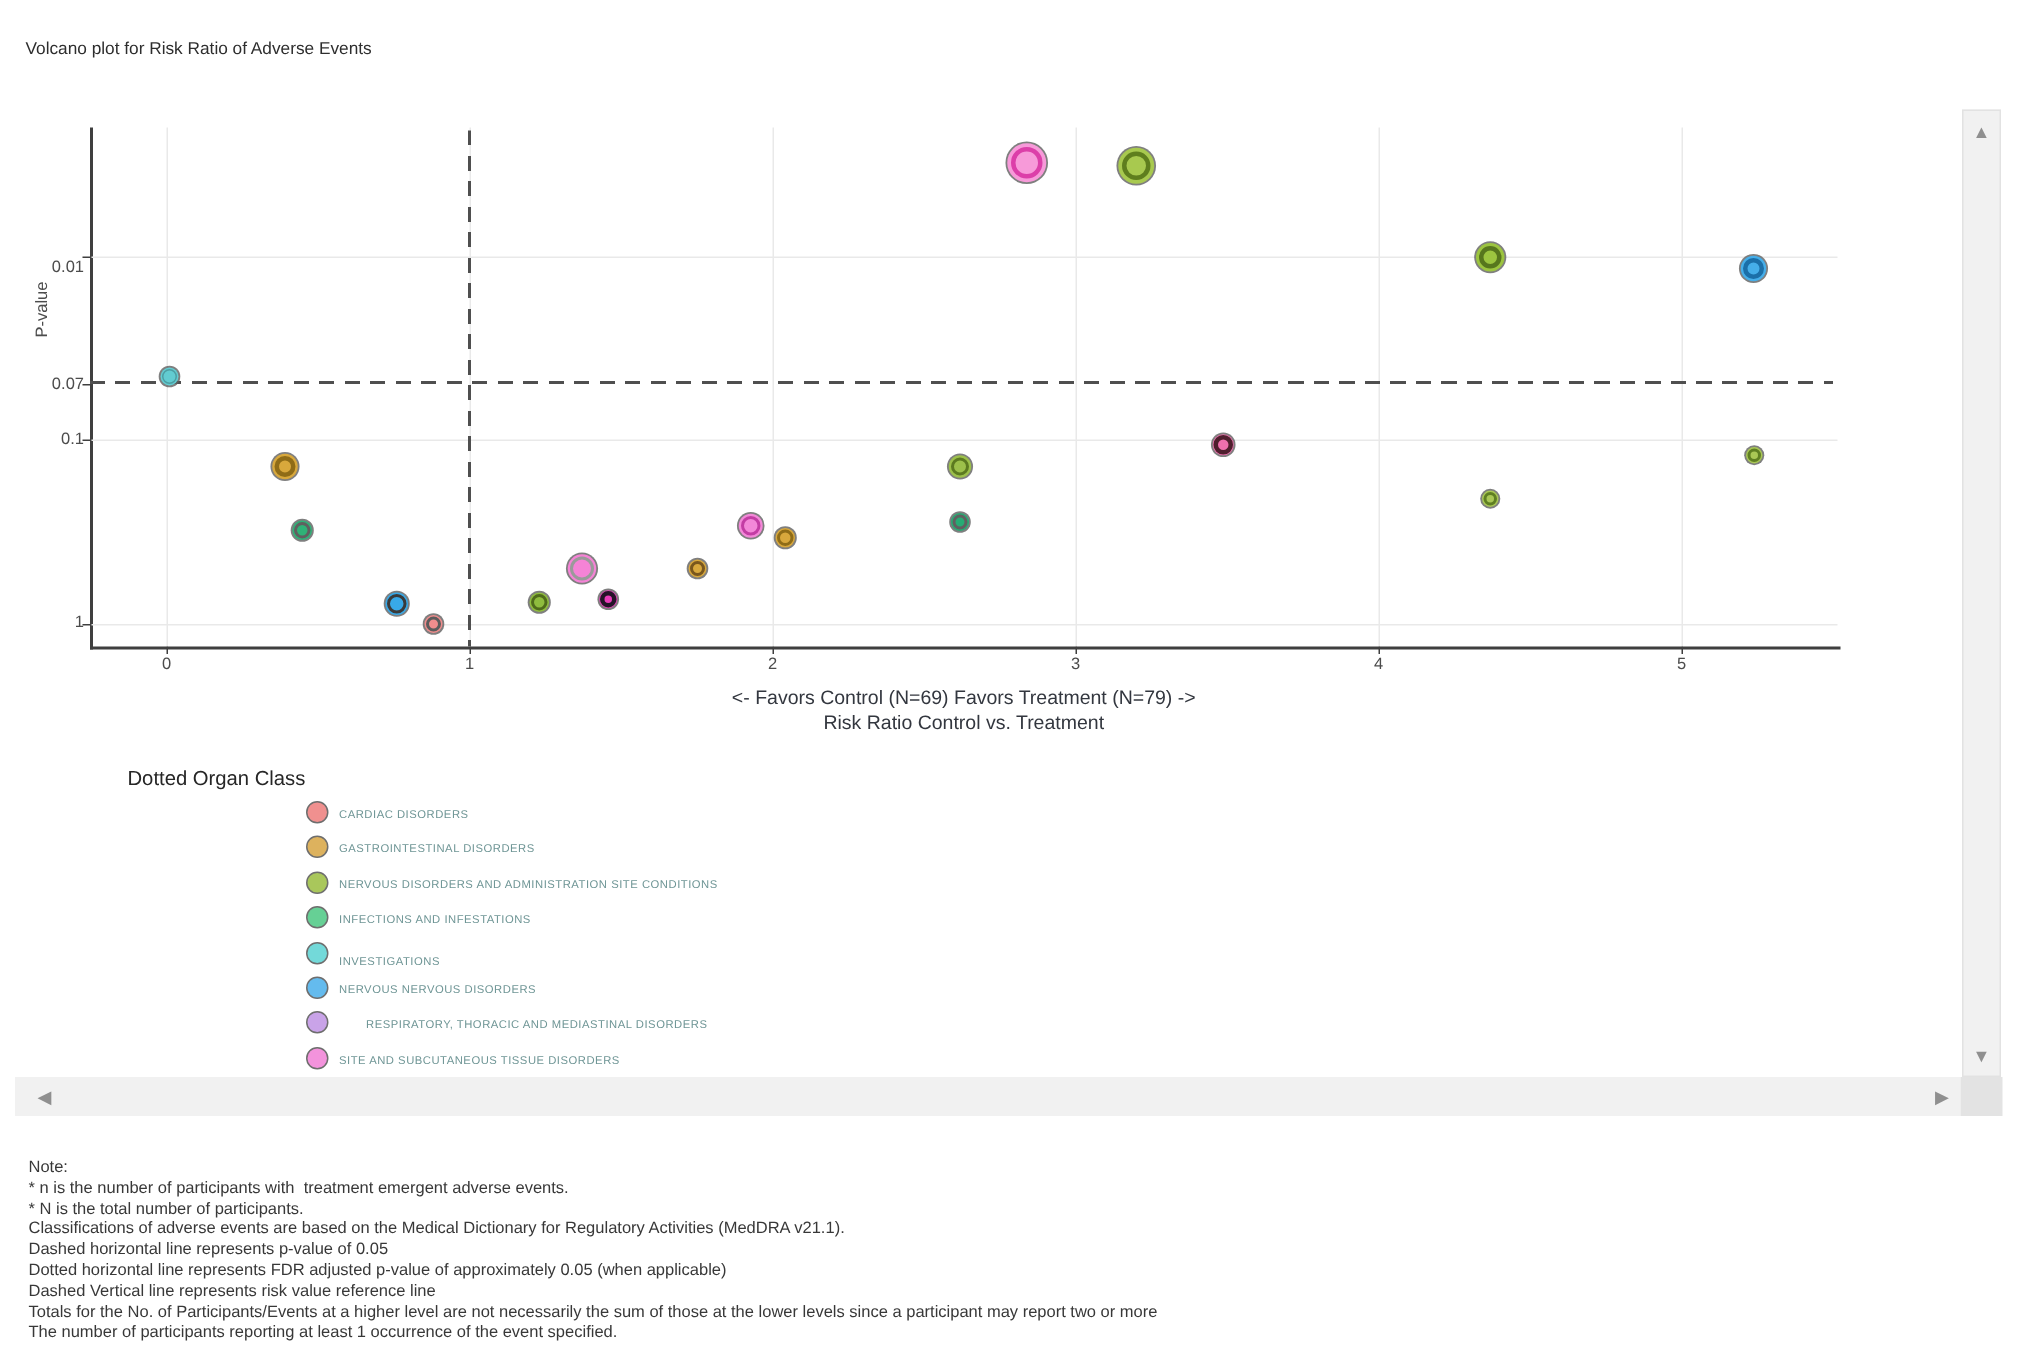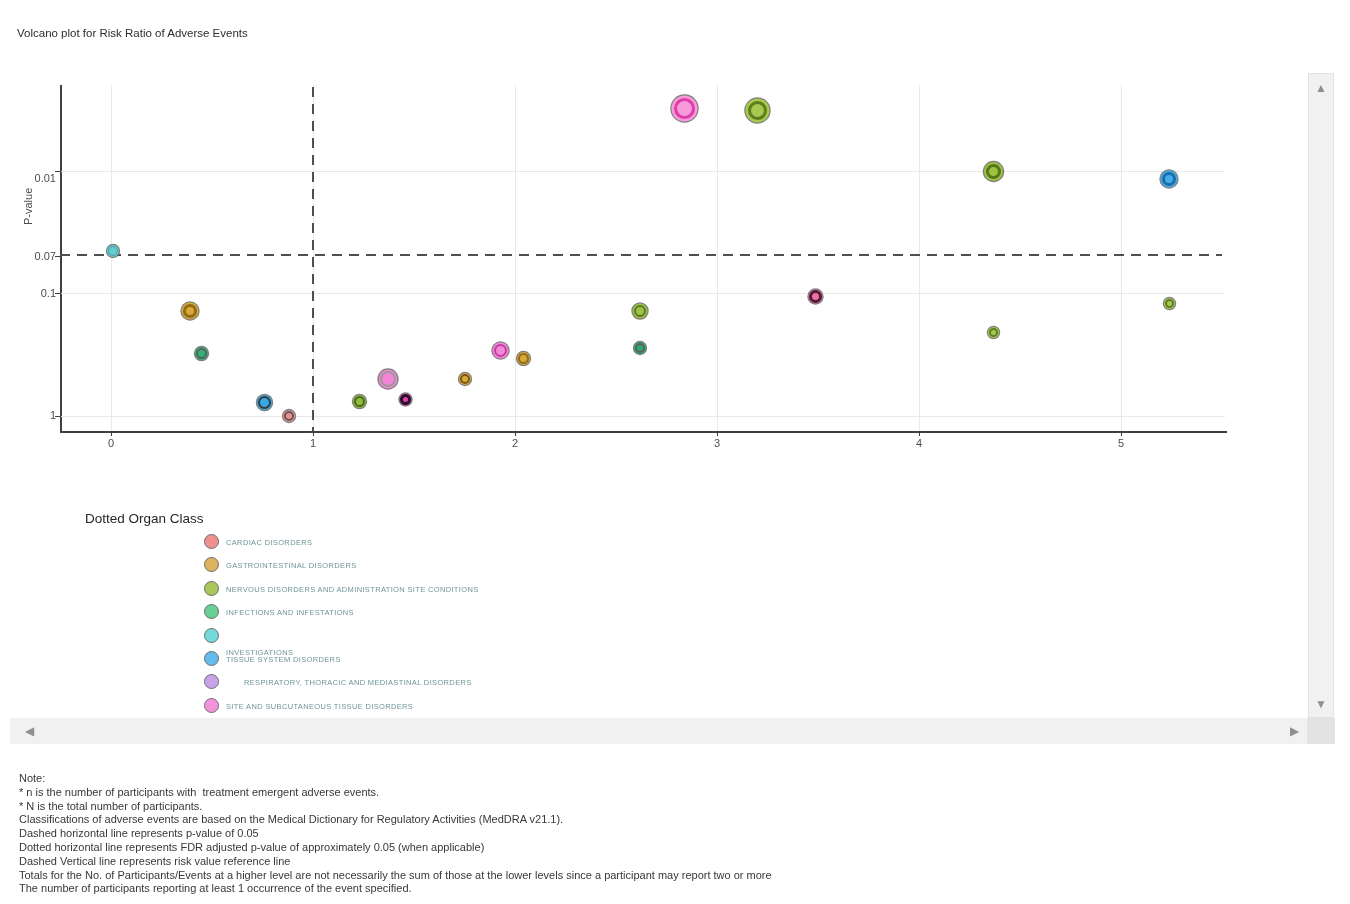--- a/index.html
+++ b/index.html
@@ -108,20 +108,24 @@
       <div class="abs pt" title="INFECTIONS AND INFESTATIONS" style="width: 10px; height: 10px; left: 635.24px; top: 343.277px; background: rgb(39, 171, 116); border: 2px solid rgb(96, 96, 96); box-shadow: rgb(39, 171, 116) 0px 0px 0px 1px, rgba(95, 95, 95, 0.8) 0px 0px 0px 2.2px;"></div>
       <div class="abs pt" title="SKIN AND SUBCUTANEOUS TISSUE DISORDERS" style="width: 21px; height: 21px; left: 674.18px; top: 98.1918px; background: rgb(247, 154, 217); border: 3.5px solid rgb(220, 63, 169); box-shadow: rgb(247, 154, 217) 0px 0px 0px 2.5px, rgba(95, 95, 95, 0.8) 0px 0px 0px 3.7px;"></div>
       <div class="abs pt" title="GENERAL DISORDERS AND ADMINISTRATION SITE CONDITIONS" style="width: 19px; height: 19px; left: 747.9px; top: 100.881px; background: rgb(168, 201, 79); border: 3.5px solid rgb(95, 126, 30); box-shadow: rgb(168, 201, 79) 0px 0px 0px 2.5px, rgba(95, 95, 95, 0.8) 0px 0px 0px 3.7px;"></div>
       <div class="abs pt" title="CARDIAC DISORDERS" style="width: 13px; height: 13px; left: 809.48px; top: 289.596px; background: rgb(238, 111, 173); border: 3px solid rgb(79, 31, 46); box-shadow: rgb(238, 111, 173) 0px 0px 0px 0.5px, rgba(95, 95, 95, 0.8) 0px 0px 0px 1.7px;"></div>
       <div class="abs pt" title="GENERAL DISORDERS AND ADMINISTRATION SITE CONDITIONS" style="width: 15px; height: 15px; left: 986.24px; top: 163.5px; background: rgb(156, 196, 63); border: 3px solid rgb(87, 118, 29); box-shadow: rgb(156, 196, 63) 0px 0px 0px 2px, rgba(95, 95, 95, 0.8) 0px 0px 0px 3.2px;"></div>
       <div class="abs pt" title="GENERAL DISORDERS AND ADMINISTRATION SITE CONDITIONS" style="width: 9px; height: 9px; left: 989.24px; top: 328.472px; background: rgb(169, 199, 85); border: 2px solid rgb(95, 127, 34); box-shadow: rgb(169, 199, 85) 0px 0px 0px 1px, rgba(95, 95, 95, 0.8) 0px 0px 0px 2.2px;"></div>
       <div class="abs pt" title="NERVOUS SYSTEM DISORDERS" style="width: 14px; height: 14px; left: 1162.48px; top: 171.896px; background: rgb(69, 174, 233); border: 3px solid rgb(27, 111, 168); box-shadow: rgb(69, 174, 233) 0px 0px 0px 1.5px, rgba(95, 95, 95, 0.8) 0px 0px 0px 2.7px;"></div>
       <div class="abs pt" title="GENERAL DISORDERS AND ADMINISTRATION SITE CONDITIONS" style="width: 9px; height: 9px; left: 1164.98px; top: 298.7px; background: rgb(169, 199, 85); border: 2px solid rgb(95, 127, 34); box-shadow: rgb(169, 199, 85) 0px 0px 0px 1px, rgba(95, 95, 95, 0.8) 0px 0px 0px 2.2px;"></div>
     </div>
 
+  <div class="abs" id="x-caption">
+    <div>&lt;- Favors Control (N=69) Favors Treatment (N=79) -&gt;</div>
+    <div>Risk Ratio Control vs. Treatment</div>
+  </div>
 
   <div class="abs" id="legend-title">Dotted Organ Class</div>
   <div class="abs" id="legend-layer">
       <div class="abs lg-row" style="top: 534px; left: 204px;">
         <div class="abs lg-swatch" style="left: 0px; top: 0px; background: rgb(240, 144, 143);"></div>
         <div class="abs lg-label" style="left: 22px; top: 0px;">CARDIAC DISORDERS</div>
       </div>
       <div class="abs lg-row" style="top: 557.4px; left: 204px;">
         <div class="abs lg-swatch" style="left: 0px; top: 0px; background: rgb(221, 178, 94);"></div>
         <div class="abs lg-label" style="left: 22px; top: 0px;">GASTROINTESTINAL DISORDERS</div>
@@ -129,25 +133,25 @@
       <div class="abs lg-row" style="top: 580.8px; left: 204px;">
         <div class="abs lg-swatch" style="left: 0px; top: 0px; background: rgb(169, 199, 91);"></div>
         <div class="abs lg-label" style="left: 22px; top: 0px;">NERVOUS DISORDERS AND ADMINISTRATION SITE CONDITIONS</div>
       </div>
       <div class="abs lg-row" style="top: 604.2px; left: 204px;">
         <div class="abs lg-swatch" style="left: 0px; top: 0px; background: rgb(102, 208, 149);"></div>
         <div class="abs lg-label" style="left: 22px; top: 0px;">INFECTIONS AND INFESTATIONS</div>
       </div>
       <div class="abs lg-row" style="top: 627.6px; left: 204px;">
         <div class="abs lg-swatch" style="left: 0px; top: 0px; background: rgb(115, 217, 217);"></div>
-        <div class="abs lg-label" style="left: 22px; top: 16px;">INVESTIGATIONS</div>
+        <div class="abs lg-label" style="left: 22px; top: 4px;">INVESTIGATIONS</div>
       </div>
       <div class="abs lg-row" style="top: 651px; left: 204px;">
         <div class="abs lg-swatch" style="left: 0px; top: 0px; background: rgb(100, 187, 238);"></div>
-        <div class="abs lg-label" style="left: 22px; top: 0px;">TISSUE SYSTEM DISORDERS</div>
+        <div class="abs lg-label" style="left: 22px; top: 0px;">NERVOUS NERVOUS DISORDERS</div>
       </div>
       <div class="abs lg-row" style="top: 674.4px; left: 204px;">
         <div class="abs lg-swatch" style="left: 0px; top: 0px; background: rgb(201, 163, 232);"></div>
         <div class="abs lg-label" style="left: 40px; top: 0px;">RESPIRATORY, THORACIC AND MEDIASTINAL DISORDERS</div>
       </div>
       <div class="abs lg-row" style="top: 697.8px; left: 204px;">
         <div class="abs lg-swatch" style="left: 0px; top: 0px; background: rgb(243, 147, 220);"></div>
         <div class="abs lg-label" style="left: 22px; top: 0px;">SITE AND SUBCUTANEOUS TISSUE DISORDERS</div>
       </div>
     </div>

